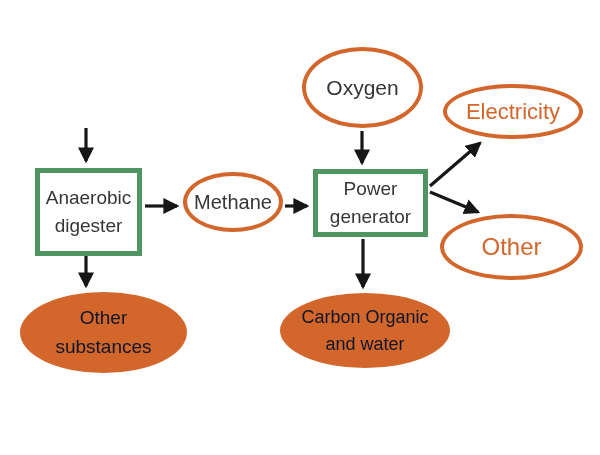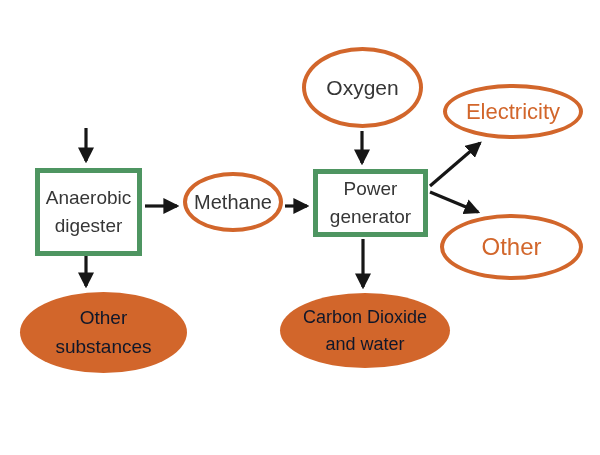--- a/index.html
+++ b/index.html
@@ -117,17 +117,17 @@
   <div id="n-heat" class="node ellipse-outline accent-text">
     <span>Other</span>
   </div>
 
   <div id="n-other" class="node ellipse-filled">
     <span>Other
 substances</span>
   </div>
 
   <div id="n-carbon" class="node ellipse-filled">
-    <span>Carbon Dioxide
+    <span>Carbon Organic
 and water</span>
   </div>
 
 </div>
 
 </body></html>

